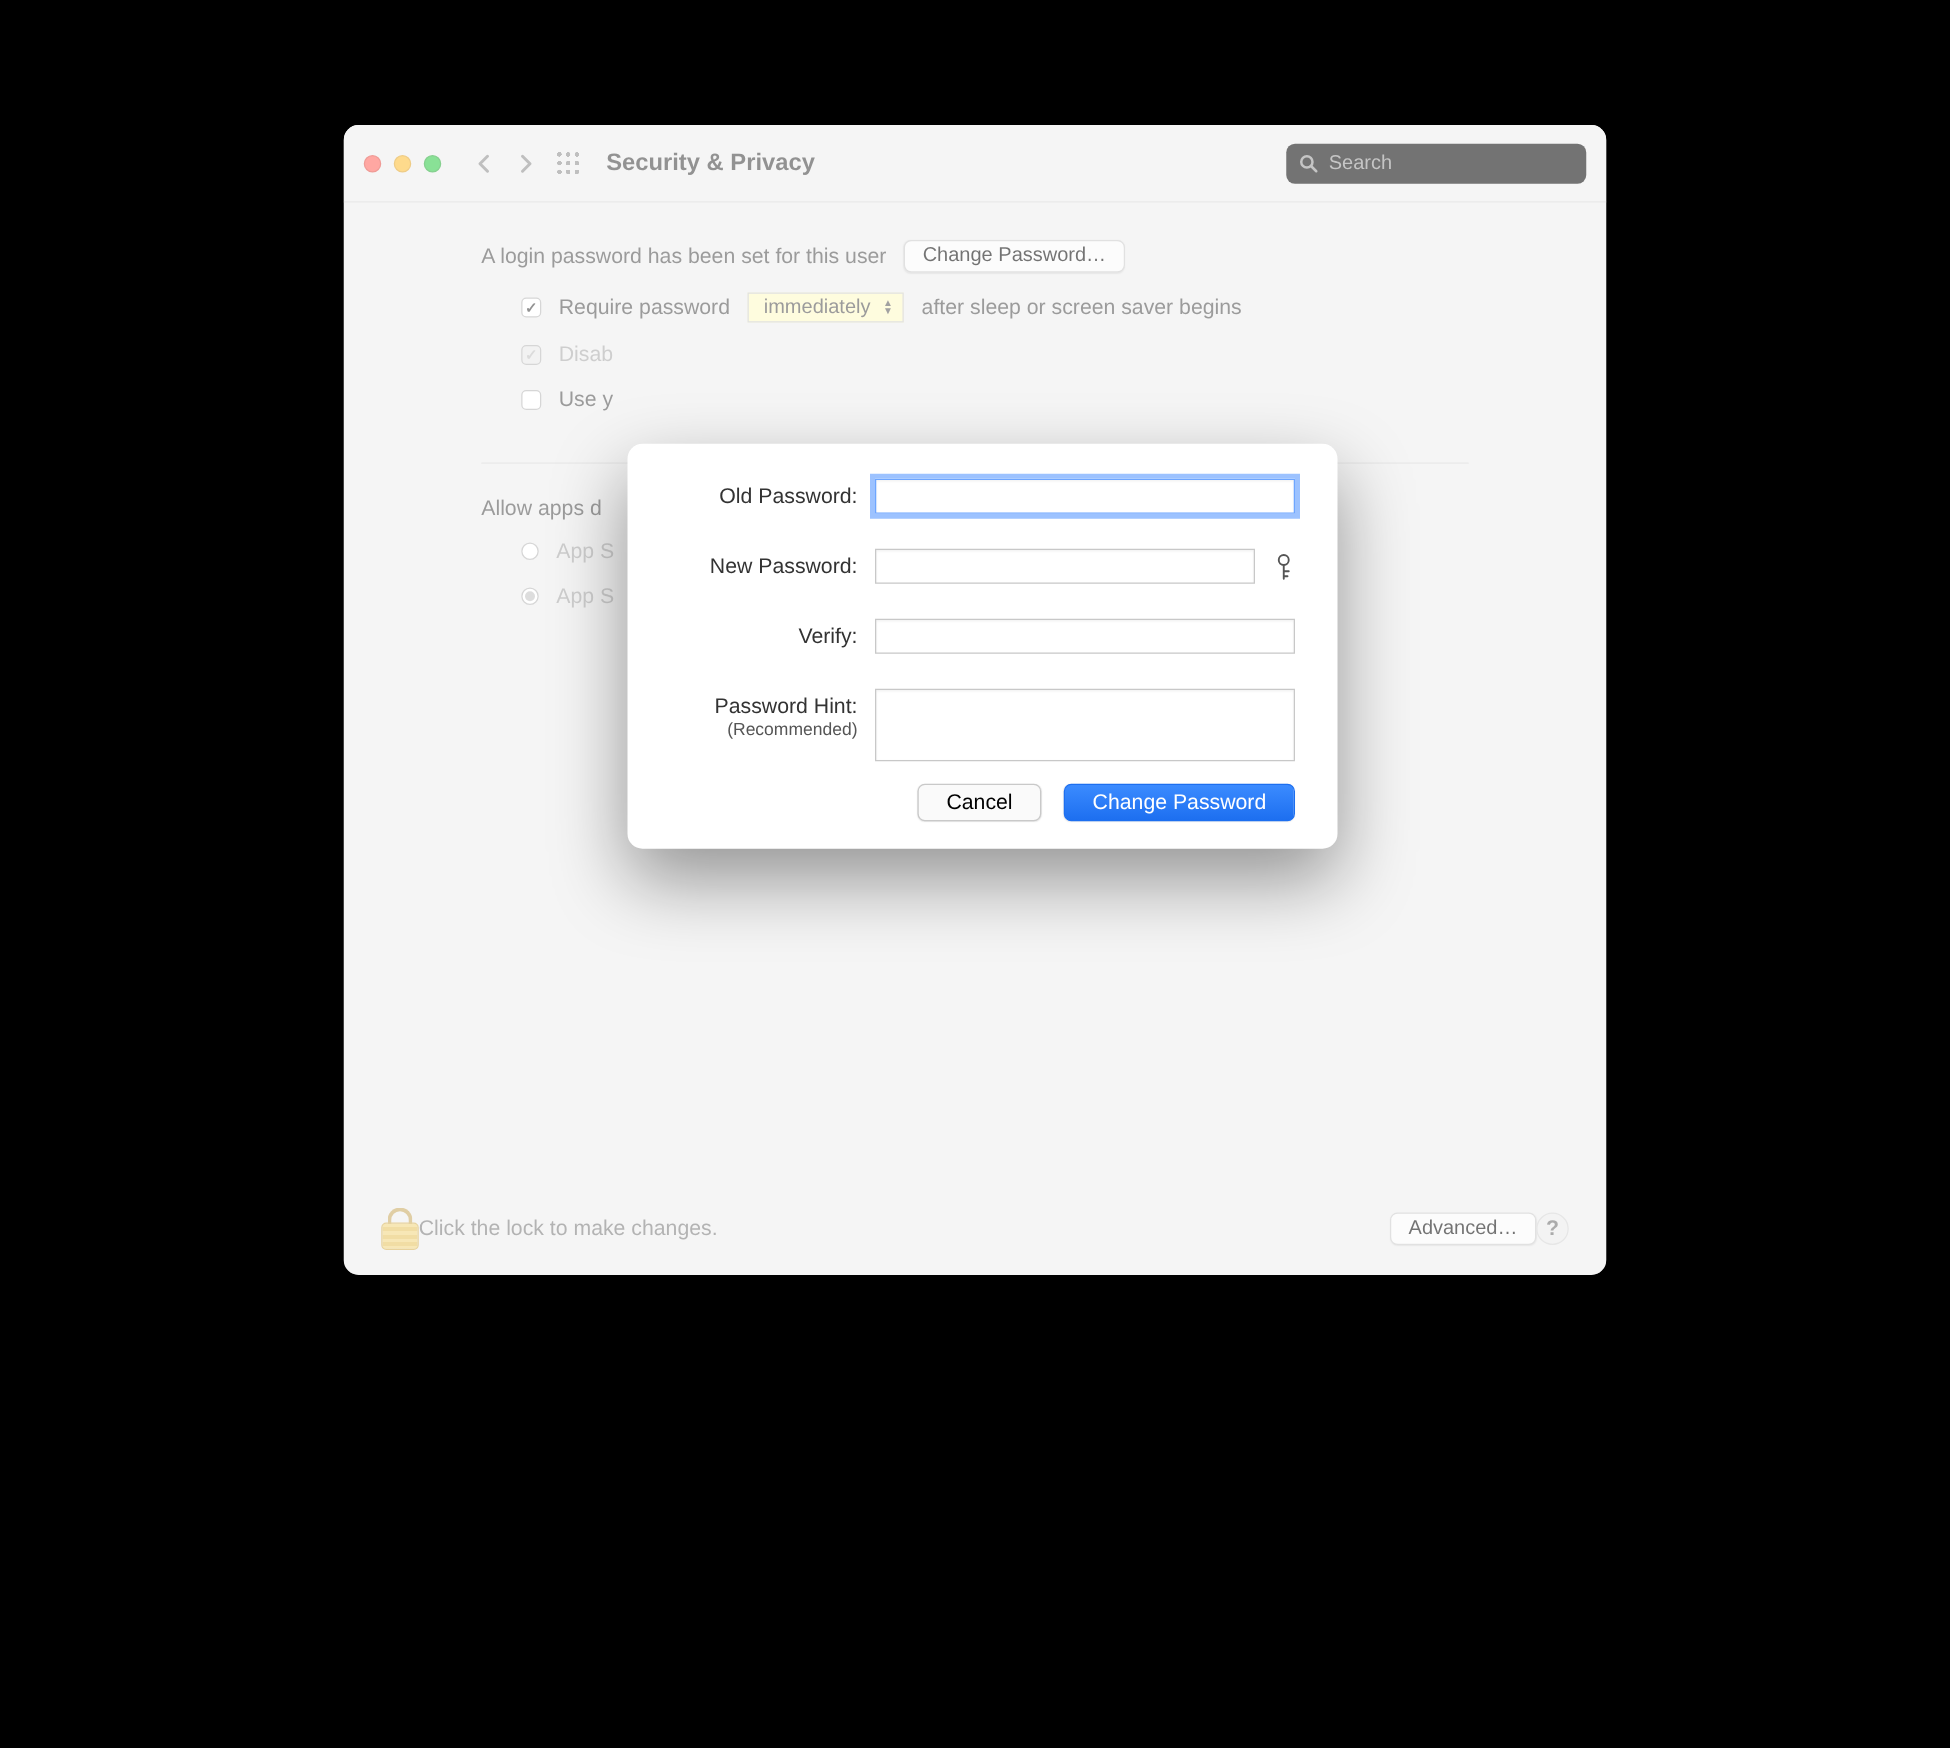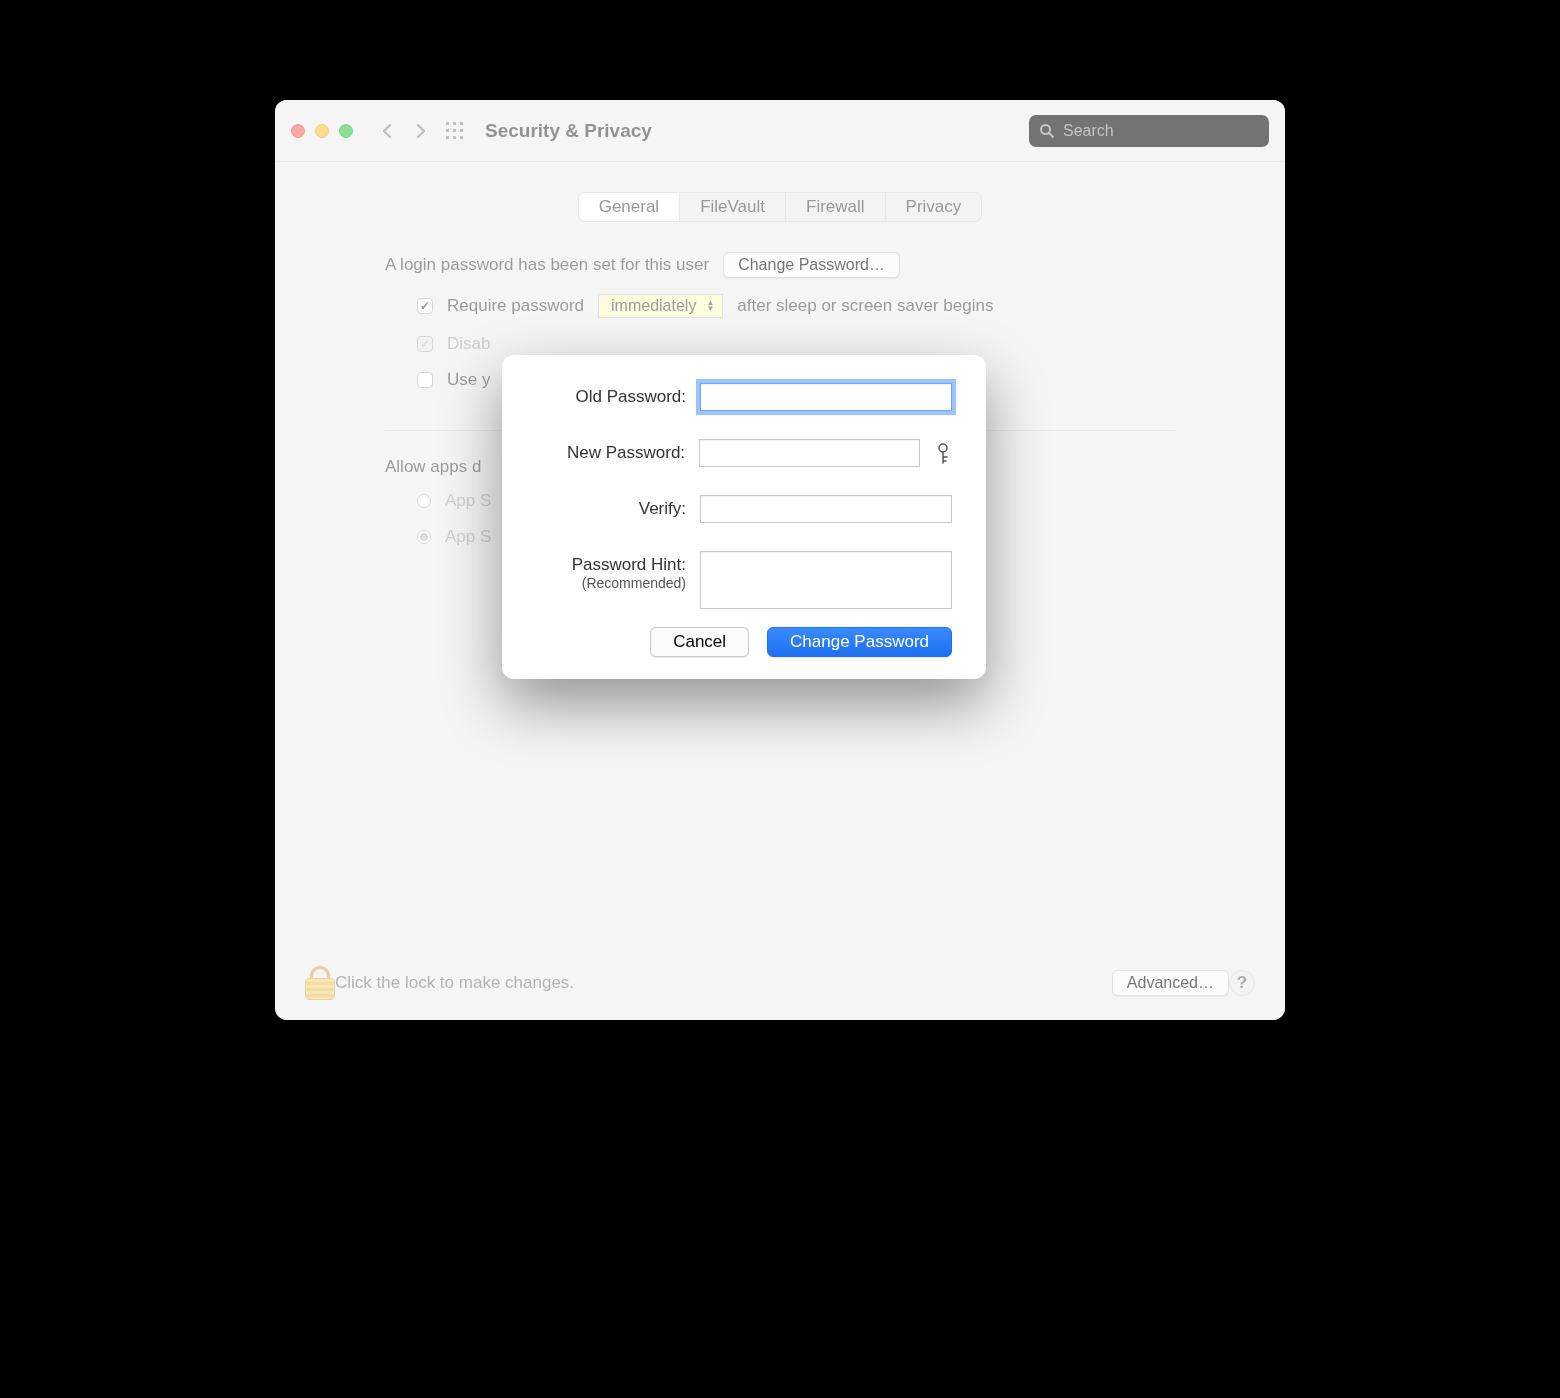--- a/index.html
+++ b/index.html
@@ -218,21 +218,21 @@
     position:absolute; inset:0;
     background: rgba(255,255,255,0.45);
     pointer-events:none;
   }
 
   
   .sheet {
     position:absolute;
     left: 300px;
     top: 285px;
-    width: 484px;
+    width: 568px;
     background: #fff;
     border-radius: 12px;
     box-shadow: 0 25px 60px rgba(0,0,0,.4);
     padding: 28px 34px 22px 34px;
     font-size: 17px;
     color: #333;
   }
   .form-row{
     display:flex; align-items:flex-start; gap: 14px;
     margin-bottom: 28px;
@@ -301,36 +301,20 @@
       <span class="title-text">Security &amp; Privacy</span>
       <div class="search-box">
         <svg width="16" height="16" viewBox="0 0 16 16">
             <circle cx="6.5" cy="6.5" r="4.5" stroke="currentColor" stroke-width="2" fill="none"></circle>
             <line x1="10" y1="10" x2="14" y2="14" stroke="currentColor" stroke-width="2" stroke-linecap="round"></line>
           </svg>
         <span>Search</span>
       </div>
     </div>
 
-    <div class="tabs-row">
-      <div class="tabs">
-        <div class="tab active">
-            <span>General</span>
-          </div>
-        <div class="tab">
-            <span>FileVault</span>
-          </div>
-        <div class="tab">
-            <span>Firewall</span>
-          </div>
-        <div class="tab">
-            <span>Privacy</span>
-          </div>
-      </div>
-    </div>
 
     <div class="content">
 
       <div class="row">
         <span>A login password has been set for this user</span>
         <button class="btn">Change Password…</button>
       </div>
 
       <div class="row indent">
         <span class="checkbox checked"></span>

